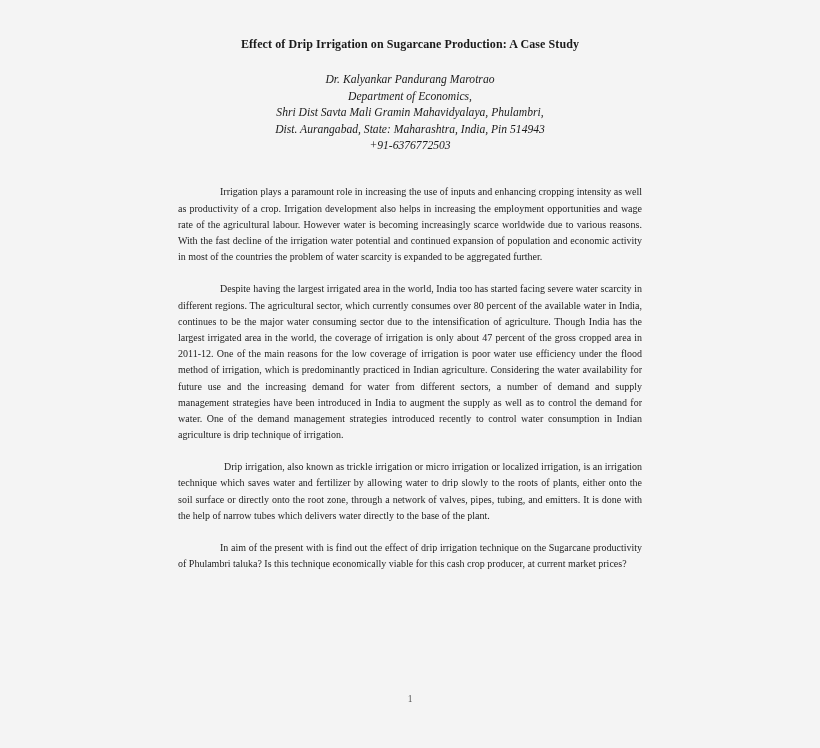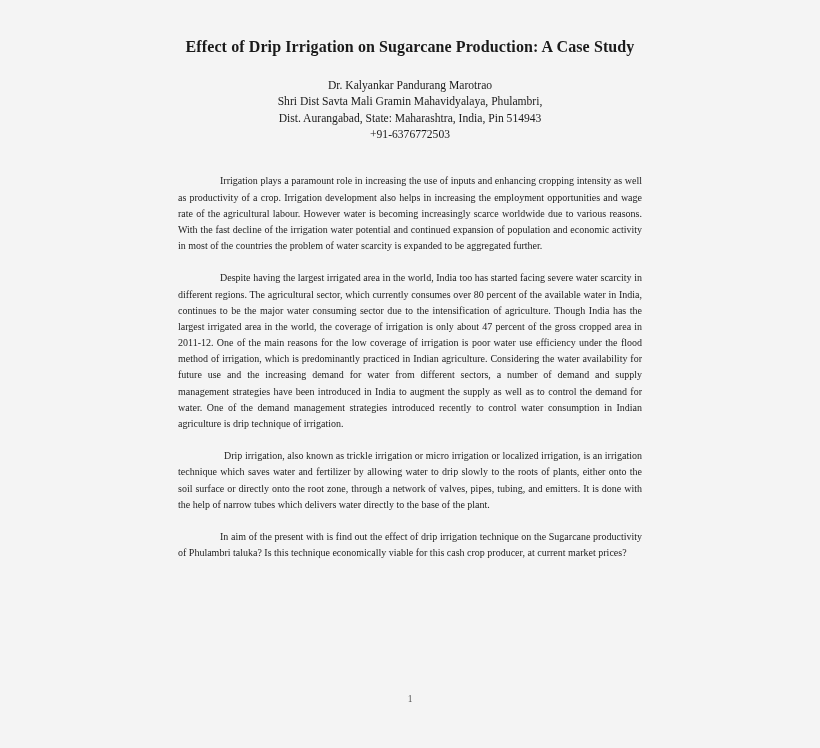--- a/index.html
+++ b/index.html
@@ -21,37 +21,38 @@
     background: #f4f4f4;
     box-sizing: border-box;
   }
   .content {
     position: absolute;
     left: 178px;
     top: 36px;
     width: 464px;
   }
   .doc-title {
-    font-size: 16px;
+    font-size: 12px;
     line-height: 1.35;
     text-align: center;
     letter-spacing: 0.1px;
     margin: 0 0 20px 0;
     color: #1a1a1a;
   }
   .author-block {
     text-align: center;
     font-size: 11.6px;
     line-height: 1.42;
     margin: 0 0 30px 0;
     color: #1a1a1a;
   }
   .author-line {
     display: block;
     white-space: nowrap;
+    font-style: italic;
   }
   .email-link {
     color: #3232c8;
     text-decoration: underline;
   }
   .body-para {
     font-size: 10px;
     line-height: 1.62;
     text-align: justify;
     text-justify: inter-word;
@@ -79,20 +80,21 @@
 <body>
 
 <div class="page">
 
   <div class="content">
 
     <h1 class="doc-title">Effect of Drip Irrigation on Sugarcane Production: A Case Study</h1>
 
     <div class="author-block">
       <span class="author-line">Dr. Kalyankar Pandurang Marotrao</span>
+      <span class="author-line">Department of Economics,</span>
       <span class="author-line">Shri Dist Savta Mali Gramin Mahavidyalaya, Phulambri,</span>
       <span class="author-line">Dist. Aurangabad, State: Maharashtra, India, Pin 514943</span>
       <span class="author-line">+91-6376772503</span>
     </div>
 
     <p class="body-para">Irrigation plays a paramount role in increasing the use of inputs and enhancing cropping intensity as well as productivity of a crop. Irrigation development also helps in increasing the employment opportunities and wage rate of the agricultural labour. However water is becoming increasingly scarce worldwide due to various reasons. With the fast decline of the irrigation water potential and continued expansion of population and economic activity in most of the countries the problem of water scarcity is expanded to be aggregated further.</p>
     <p class="body-para">Despite having the largest irrigated area in the world, India too has started facing severe water scarcity in different regions. The agricultural sector, which   currently consumes over 80 percent of the available water in India, continues to be the major water consuming sector due to the intensification of agriculture. Though India has the largest irrigated area in the world, the coverage of irrigation is only about 47 percent of the gross cropped area in 2011-12. One of the main reasons for the low coverage of irrigation is poor water use efficiency under the flood method of irrigation, which is predominantly practiced in Indian agriculture. Considering the water availability for future use and the increasing demand for water from different sectors, a number of demand and supply management strategies have been introduced in India to augment the supply as well as to control the demand for water. One of the demand management strategies introduced recently to control water consumption in Indian agriculture is drip technique of irrigation.</p>
     <p class="body-para tight-indent">Drip irrigation, also known as trickle irrigation or micro irrigation or localized irrigation, is an irrigation technique which saves water and fertilizer by allowing water to drip slowly to the roots of plants, either onto the soil surface or directly onto the root zone, through a network of valves, pipes, tubing, and emitters. It is done with the help of narrow tubes which delivers water directly to the base of the plant.</p>
 
     <p class="body-para"><span>In aim of the present with is </span><span class="underline-word">find</span><span> out the effect of drip irrigation technique on the Sugarcane productivity of Phulambri taluka? Is this technique economically viable for this cash crop producer, at current market prices?</span></p>

